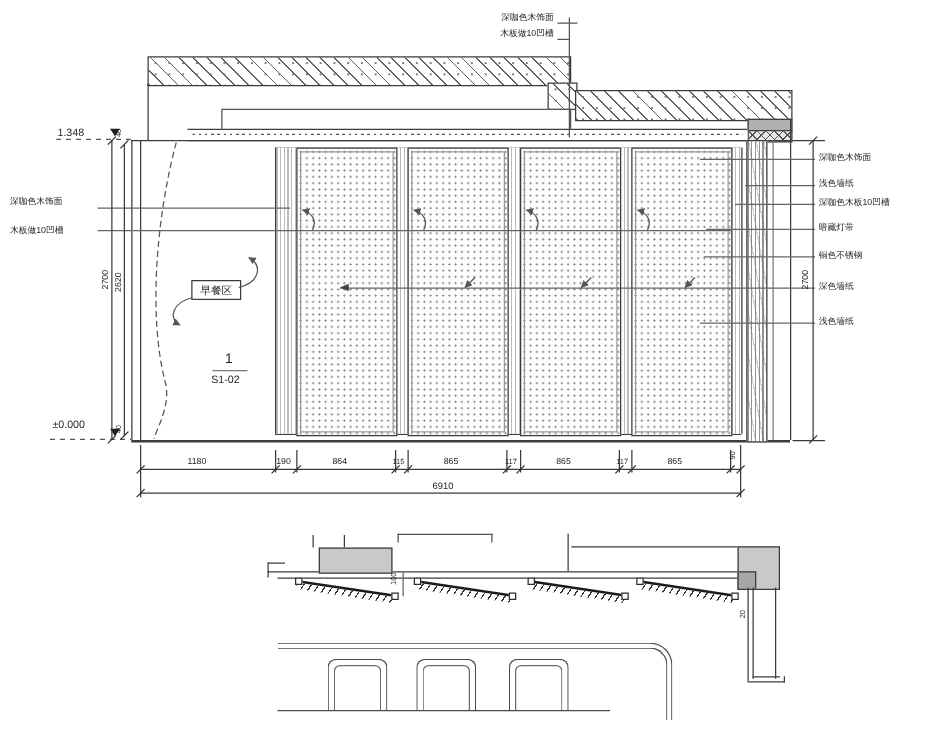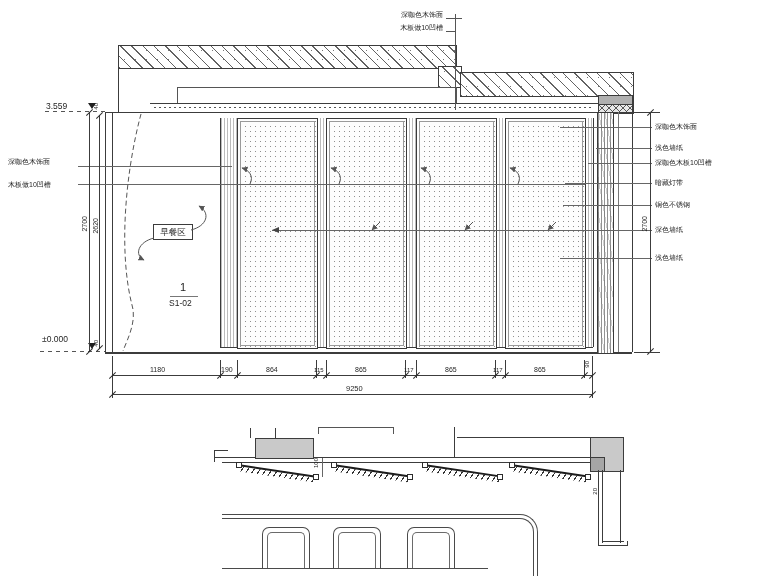--- a/index.html
+++ b/index.html
@@ -115,21 +115,21 @@
   <div class="t" style="left:8px;top:181px">木板做10凹槽</div>
 
   <div class="box t8" style="left:153px;top:224px;width:38px;height:14px;line-height:14px">
     <span>早餐区</span>
   </div>
   <div class="t8" style="left:180px;top:283px;font-size:11px">1</div>
   <div class="h" style="left:170px;top:296px;width:28px;background:#777"></div>
   <div class="t8" style="left:169px;top:299px">S1-02</div>
 
   <div class="hd" style="left:45px;top:111px;width:60px"></div>
-  <div class="t8" style="left:46px;top:102px">3.559</div>
+  <div class="t8" style="left:46px;top:102px">1.348</div>
   <div class="tri" style="left:88px;top:103px"></div>
   <div class="hd" style="left:40px;top:351px;width:65px"></div>
   <div class="t8" style="left:42px;top:335px">±0.000</div>
   <div class="tri" style="left:88px;top:343px"></div>
 
   <div class="v" style="left:89px;top:112px;height:240px"></div>
   <div class="v" style="left:99px;top:115px;height:234px"></div>
   <div class="vt" style="left:81px;top:216px">2700</div>
   <div class="vt" style="left:92px;top:218px">2620</div>
   <div class="vt" style="left:92px;top:103px;font-size:6px">40</div>
@@ -176,21 +176,21 @@
   <div class="t" style="left:150px;top:366px">1180</div>
   <div class="t" style="left:221px;top:366px">190</div>
   <div class="t" style="left:266px;top:366px">864</div>
   <div class="t" style="left:314px;top:366px;font-size:6px">115</div>
   <div class="t" style="left:355px;top:366px">865</div>
   <div class="t" style="left:404px;top:366px;font-size:6px">117</div>
   <div class="t" style="left:445px;top:366px">865</div>
   <div class="t" style="left:493px;top:366px;font-size:6px">117</div>
   <div class="t" style="left:534px;top:366px">865</div>
   <div class="vt" style="left:583px;top:361px;font-size:6px">90</div>
-  <div class="t" style="left:346px;top:385px;font-size:7.5px">9250</div>
+  <div class="t" style="left:346px;top:385px;font-size:7.5px">6910</div>
 
   <div class="h" style="left:214px;top:457px;width:376px"></div>
   <div class="h" style="left:222px;top:462px;width:368px"></div>
   <div class="v" style="left:214px;top:450px;height:12px"></div>
   <div class="h" style="left:214px;top:450px;width:14px"></div>
   <div class="v" style="left:250px;top:428px;height:10px"></div>
   <div class="v" style="left:275px;top:428px;height:10px"></div>
   <div class="abs" style="left:318px;top:427px;width:74px;height:6px;border:1px solid #555;border-bottom:none"></div>
   <div class="gray" style="left:255px;top:438px;width:57px;height:19px"></div>
   <div class="v" style="left:454px;top:427px;height:30px"></div>

